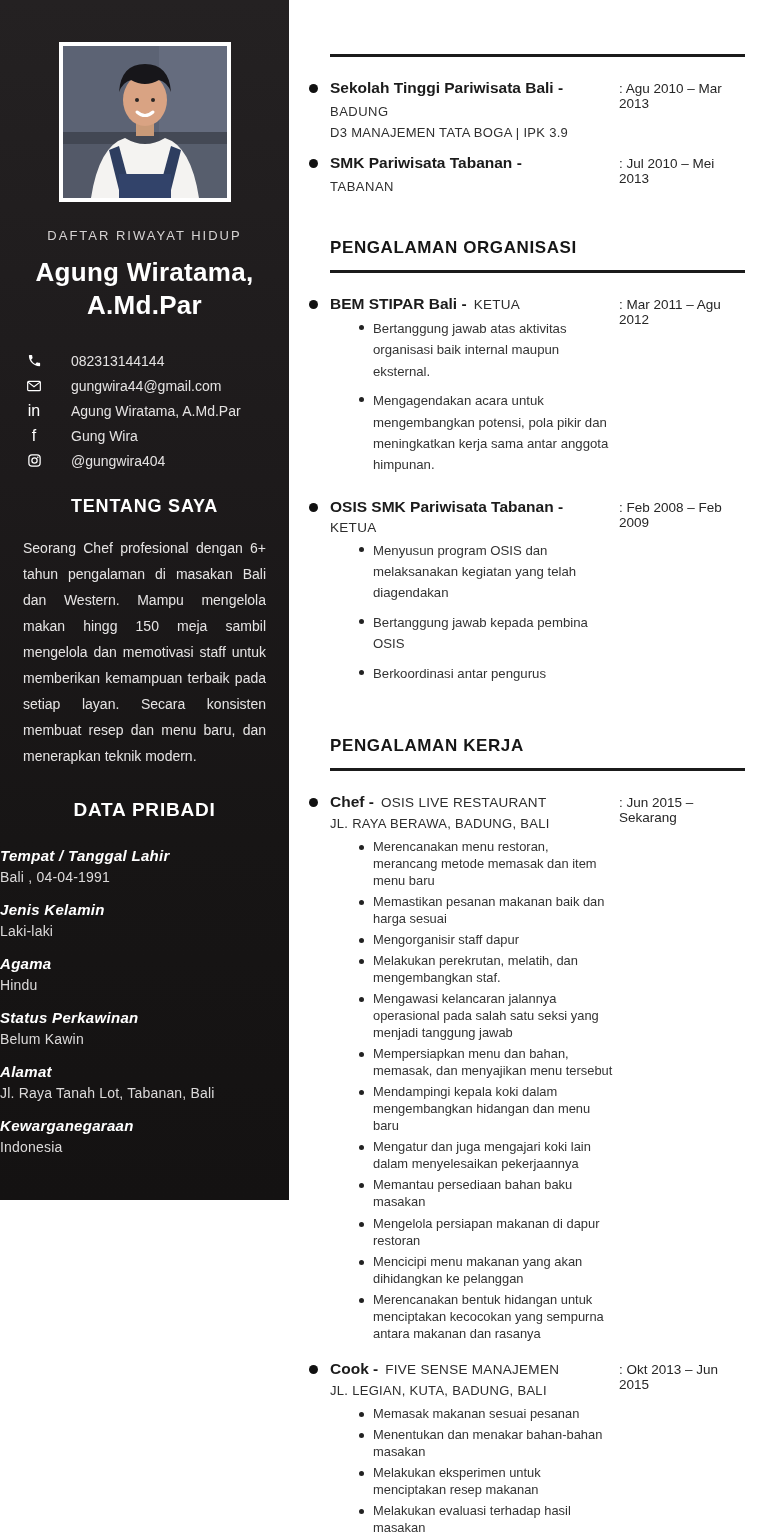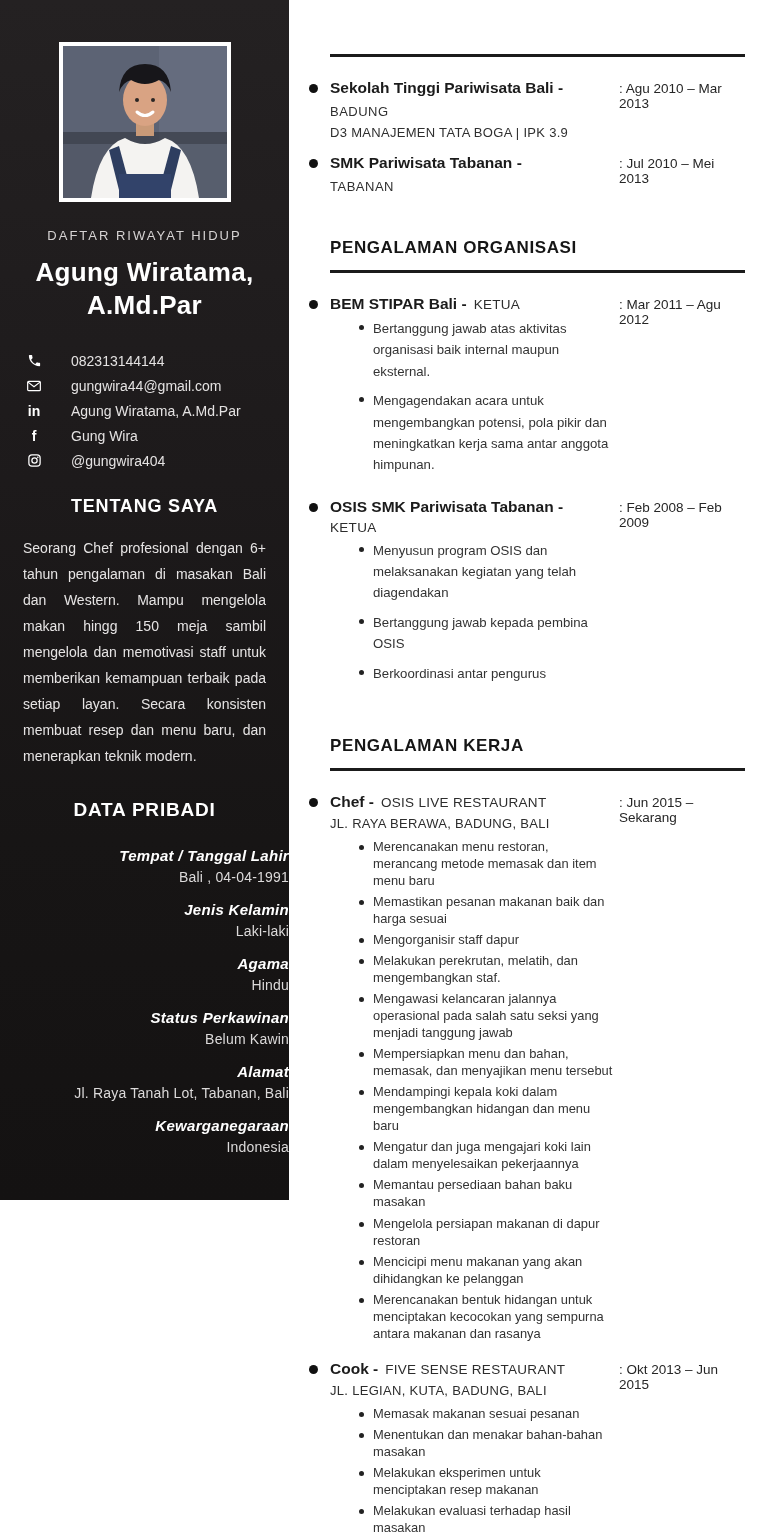--- a/index.html
+++ b/index.html
@@ -12,26 +12,26 @@
            color:#eceaea;box-sizing:border-box;}
   .photo-frame{width:164px;height:152px;margin:42px auto 0;border:4px solid #ffffff;
                background:#5c6374;overflow:hidden;}
   .photo-frame svg{display:block;}
   .caption{margin-top:26px;text-align:center;font-size:13px;letter-spacing:2px;color:#d6d3d3;}
   .name{margin:13px 18px 0;text-align:center;font-size:26px;font-weight:bold;
         line-height:1.28;color:#ffffff;letter-spacing:.3px;}
   .contacts{list-style:none;margin:30px 0 0;padding:0 16px 0 24px;}
   .contacts li{display:flex;align-items:center;margin-bottom:9px;font-size:14px;color:#e4e2e2;gap:16px;}
   .cicon{width:20px;flex:none;margin-right:11px;display:flex;align-items:center;justify-content:center;}
-  .txticon{font-weight:bold;color:#fff;font-size:14px;line-height:1;}
+  .txticon{font-weight:normal;color:#fff;font-size:16px;line-height:1;}
   .side-h{margin:27px 0 0;text-align:center;font-size:18px;font-weight:bold;color:#ffffff;
           letter-spacing:.8px;}
   .about{margin:18px 23px 0;font-size:14px;line-height:1.86;text-align:justify;color:#e6e4e4;}
   .side-h2{font-size:19px;margin-top:30px;}
-  .fields{margin-top:26px;text-align:right;padding-left:38px;}
+  .fields{margin-top:26px;text-align:left;}
   .field{margin-bottom:16px;}
   .flabel{font-size:15px;font-weight:bold;font-style:italic;color:#ffffff;letter-spacing:.3px;}
   .fvalue{margin-top:5px;font-size:14px;color:#dcdada;letter-spacing:.2px;}
 
   
   .main{position:absolute;left:289px;top:0;width:487px;box-sizing:border-box;
         padding:42px 31px 40px 41px;background:#ffffff;}
   .section{margin-top:44px;}
   .section:first-child{margin-top:0;}
   .sec-title{margin:0;font-size:17px;font-weight:bold;color:#161616;letter-spacing:.6px;}
@@ -248,21 +248,21 @@
             </ul>
           </div>
           <div class="edate">: Jun 2015 – Sekarang</div>
         </div>
       </div>
 
       <div class="entry">
         <div class="entry-head">
           <span class="ebullet"></span>
           <div class="t-wrap">
-            <span class="etitle">Cook -</span><span class="erole">FIVE SENSE RESTAURANT</span>
+            <span class="etitle">Cook -</span><span class="erole">FIVE SENSE MANAJEMEN</span>
             <div class="eaddr">JL. LEGIAN, KUTA, BADUNG, BALI</div>
             <ul class="sub sub-tight">
               <li>Memasak makanan sesuai pesanan</li>
               <li>Menentukan dan menakar bahan-bahan masakan</li>
               <li>Melakukan eksperimen untuk menciptakan resep makanan</li>
               <li>Melakukan evaluasi terhadap hasil masakan</li>
             </ul>
           </div>
           <div class="edate">: Okt 2013 – Jun 2015</div>
         </div>

